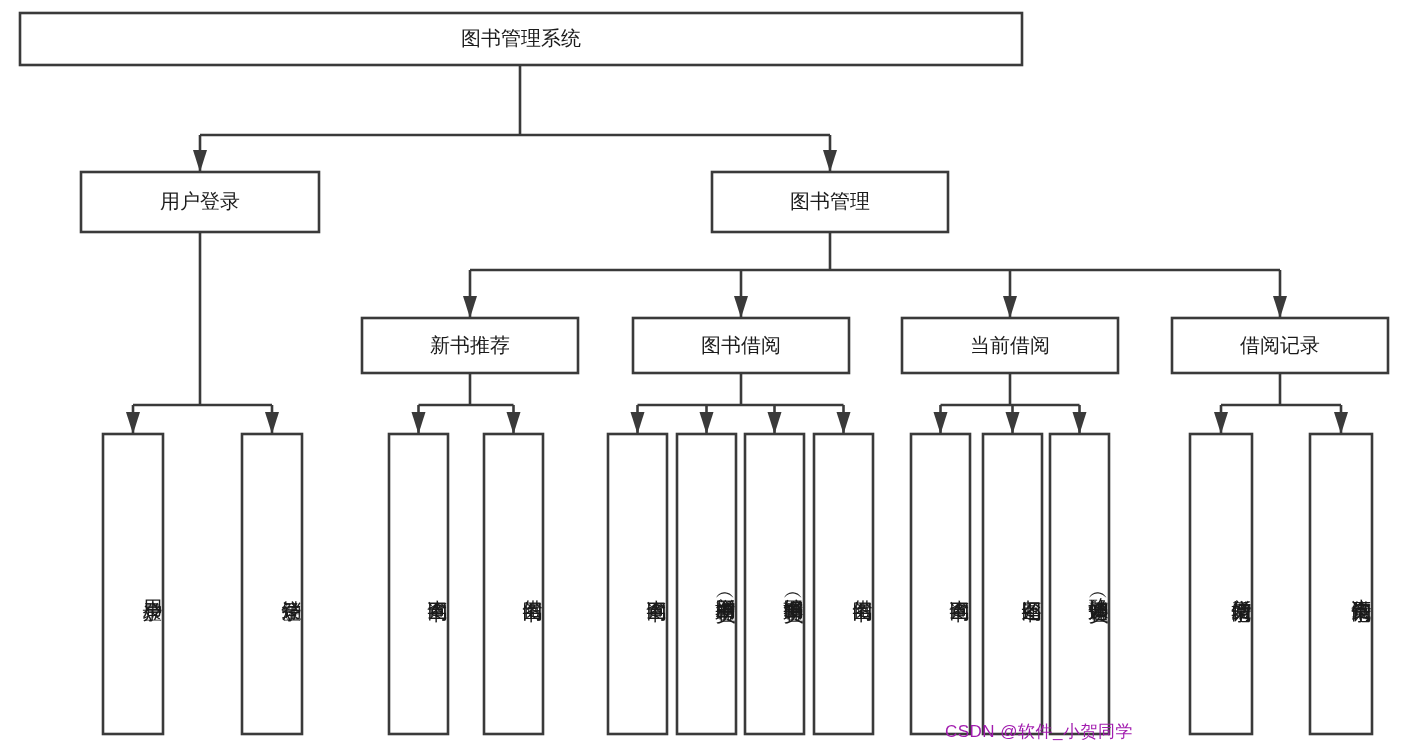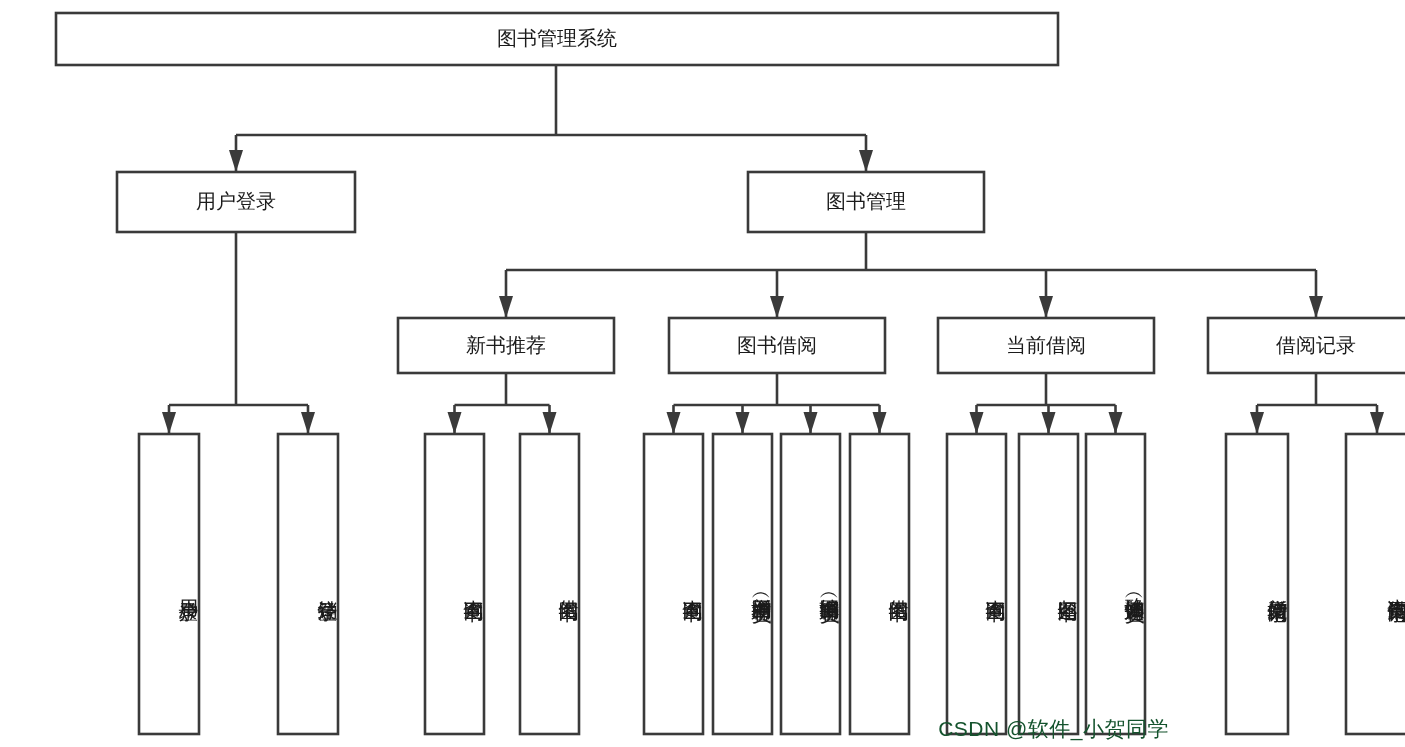--- a/index.html
+++ b/index.html
@@ -11,21 +11,20 @@
     width: 1405px;
     height: 747px;
     font-family: "Liberation Sans", "DejaVu Sans", sans-serif;
     overflow: hidden;
     position: relative;
   }
   #diagram-root {
     position: relative;
     width: 1143px;
     height: 747px;
-    margin-left: 36px;
   }
   svg#tree-svg {
     position: absolute;
     top: 0;
     left: 0;
     width: 1405px;
     height: 747px;
     display: block;
   }
   .node-box {
@@ -65,22 +64,22 @@
     justify-content: center;
     text-align: center;
     pointer-events: none;
     user-select: none;
   }
   .watermark {
     position: absolute;
     right: 10px;
     bottom: 4px;
     font-family: "Liberation Sans", "DejaVu Sans", sans-serif;
-    font-size: 21px;
-    color: #14532d;
+    font-size: 17px;
+    color: #a21caf;
     letter-spacing: 0.5px;
     white-space: nowrap;
     user-select: none;
   }
 </style>
 </head>
 <body>
 
 <div id="diagram-root">
   <svg id="tree-svg" viewBox="0 0 1405 747">

